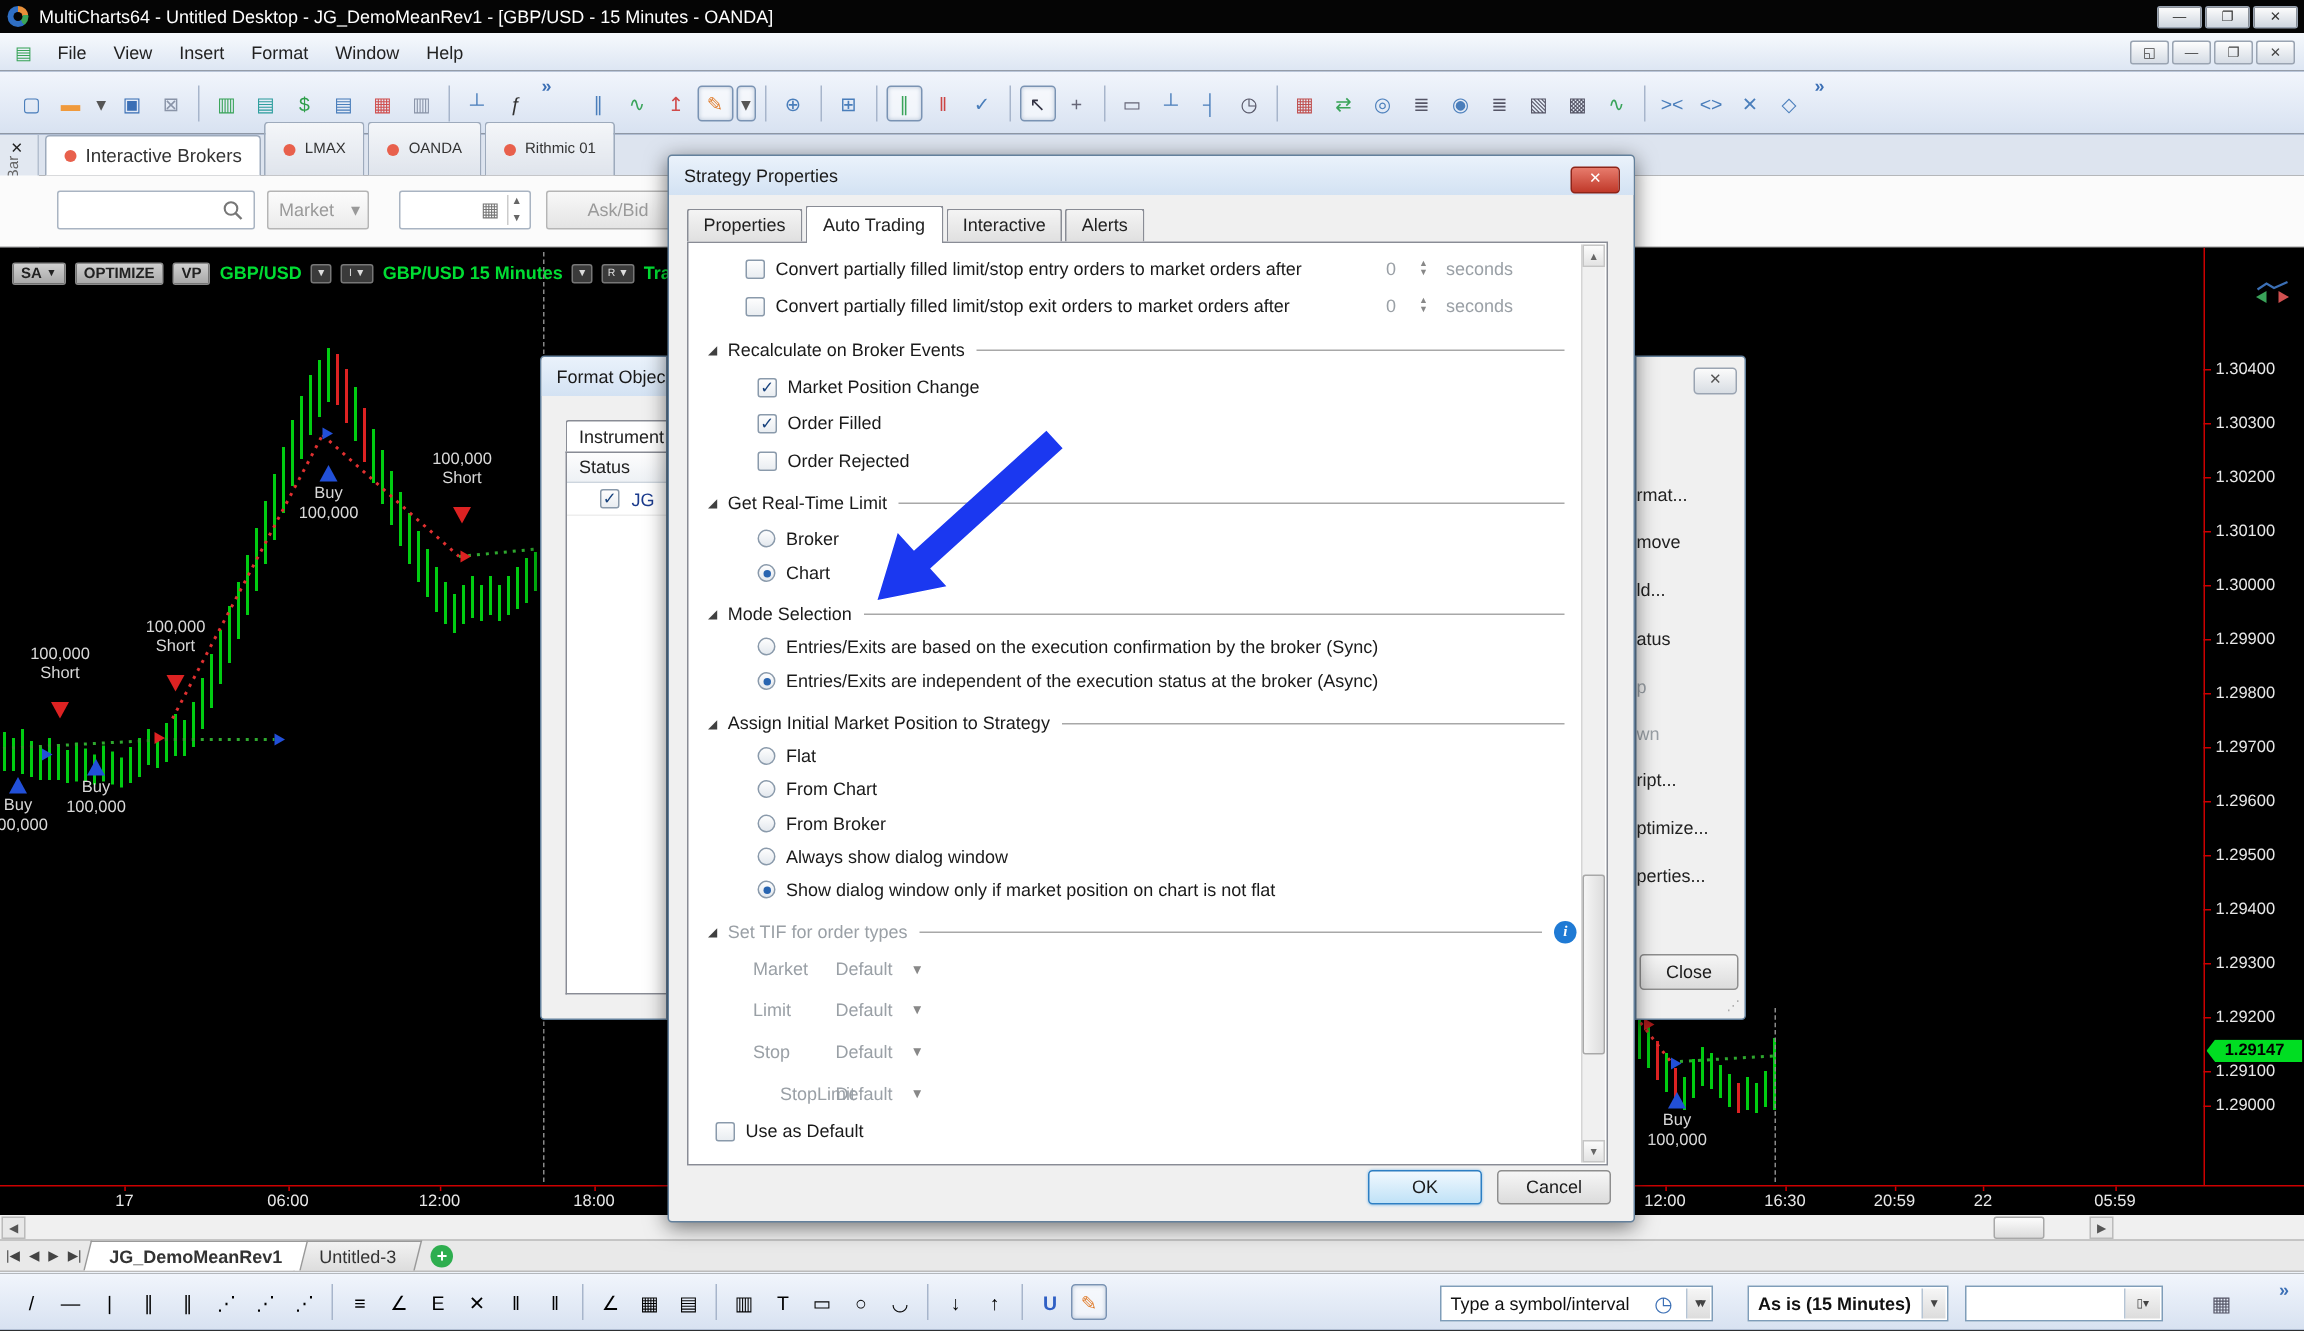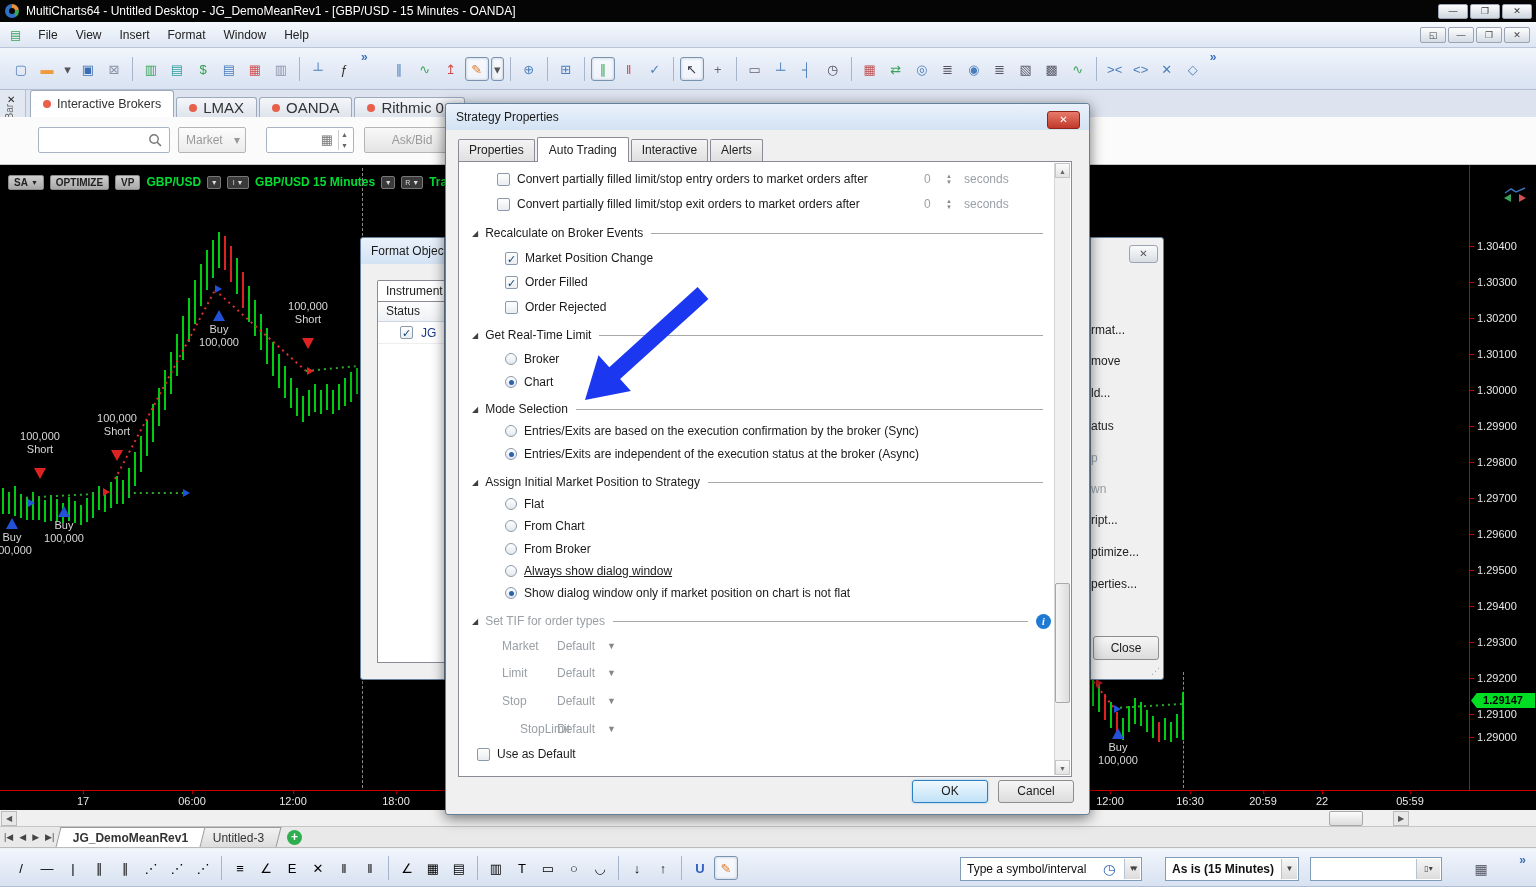--- a/index.html
+++ b/index.html
@@ -30,21 +30,21 @@
   .tsep{width:1px;height:24px;background:#a7b5cb;margin:0 5px;}
   .tgap{width:14px;}
   .tov{color:#3b6fb5;font-size:12px;font-weight:bold;margin:0 4px;align-self:flex-start;padding-top:2px;}
 
   
   .broker-row{position:absolute;left:0;top:90px;width:100%;height:27px;background:#dde4ef;}
   .tradebar-panel{position:absolute;left:0;top:90px;width:26px;height:75px;background:#e2e8f1;border-right:1px solid #b4bfcf;font-size:10px;color:#555;}
   .tradebar-close{position:absolute;left:7px;top:4px;font-size:10px;color:#222;}
   .tradebar-label{position:absolute;left:4px;top:58px;transform:rotate(-90deg);transform-origin:0 0;white-space:nowrap;color:#666;font-size:10px;}
   .btabs{position:absolute;left:30px;top:90px;display:flex;align-items:flex-end;height:27px;}
-  .btab{height:20px;display:flex;align-items:center;gap:6px;padding:0 12px;font-size:15px;color:#333;background:linear-gradient(#f4f6f9,#dfe4ec);border:1px solid #9daabc;border-bottom:none;border-radius:3px 3px 0 0;margin-right:2px;}
+  .btab{height:36px;display:flex;align-items:center;gap:6px;padding:0 12px;font-size:10px;color:#333;background:linear-gradient(#f4f6f9,#dfe4ec);border:1px solid #9daabc;border-bottom:none;border-radius:3px 3px 0 0;margin-right:2px;}
   .btab .dot{width:8px;height:8px;border-radius:50%;background:#e8604c;}
   .btab.active{background:#fff;height:27px;font-size:12.5px;}
 
   
   .trade-row{position:absolute;left:0;top:117px;width:100%;height:48px;background:#fbfbfb;border-bottom:1px solid #c9c9c9;}
   .search-box{position:absolute;left:38px;top:10px;width:132px;height:26px;background:#fff;border:1px solid #a9b4c2;border-radius:2px;}
   .search-glyph{position:absolute;right:6px;top:5px;}
   .mkt-select{position:absolute;left:178px;top:10px;width:68px;height:26px;background:linear-gradient(#fcfcfc,#ebebeb);border:1px solid #b5b5b5;border-radius:2px;color:#9a9a9a;font-size:12px;line-height:24px;padding-left:7px;}
   .mkt-select .dd{position:absolute;right:5px;top:0;color:#999;}
   .qty-box{position:absolute;left:266px;top:10px;width:88px;height:26px;background:#fff;border:1px solid #a9b4c2;border-radius:2px;}
@@ -662,21 +662,21 @@
           <span class="label">Flat</span>
         </div>
         <div class="srow radio" style="top: 353px; padding-left: 46px;">
           <span class="rb"></span>
           <span class="label">From Chart</span>
         </div>
         <div class="srow radio" style="top: 376px; padding-left: 46px;">
           <span class="rb"></span>
           <span class="label">From Broker</span>
         </div>
-        <div class="srow radio" style="top: 398px; padding-left: 46px; text-decoration: underline;">
+        <div class="srow radio" style="top: 398px; padding-left: 46px;">
           <span class="rb"></span>
           <span class="label">Always show dialog window</span>
         </div>
         <div class="srow radio" style="top: 420px; padding-left: 46px;">
           <span class="rb on"></span>
           <span class="label">Show dialog window only if market position on chart is not flat</span>
         </div>
         <div class="srow header disabled" style="top: 448px; padding-left: 13px;">
           <span class="tri-exp">◢</span>
           <span class="label">Set TIF for order types</span>

